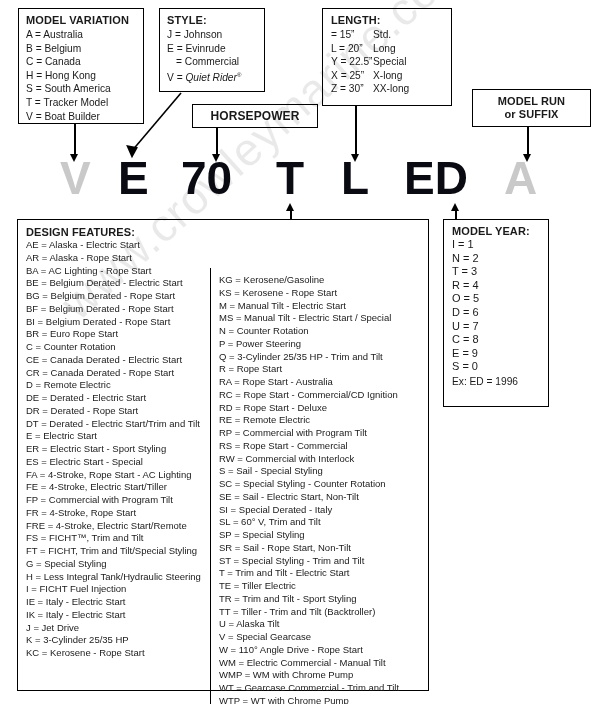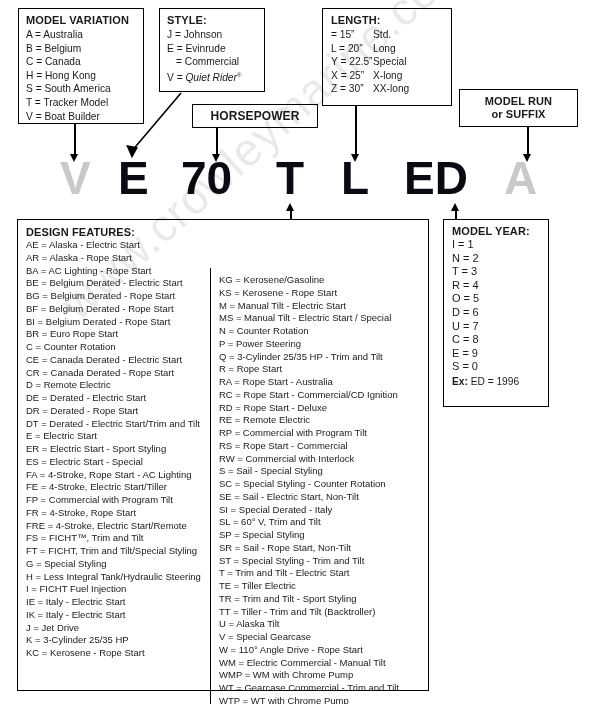--- a/index.html
+++ b/index.html
@@ -69,37 +69,37 @@
   #box-length{left:322px;top:8px;width:130px;height:98px;padding:5px 0 0 8px;}
   #box-length .bx-title{margin-bottom:2px;}
   .len-row{display:flex;font-size:10.2px;line-height:13.6px;white-space:nowrap;}
   .len-code{width:42px;display:inline-block;}
   .len-name{display:inline-block;}
 
   #box-horsepower{left:192px;top:104px;width:126px;height:24px;
      display:flex;align-items:center;justify-content:center;}
   #box-horsepower .bx-title{font-size:12px;}
 
-  #box-modelrun{left:459px;top:89px;width:119px;height:38px;
+  #box-modelrun{left:472px;top:89px;width:119px;height:38px;
      display:flex;flex-direction:column;align-items:center;justify-content:center;line-height:13px;}
   #box-modelrun .bx-title{font-size:11px;text-align:center;}
 
   
   #box-design{left:17px;top:219px;width:412px;height:472px;}
   #box-design .col{position:absolute;top:0;padding:6px 0 0 8px;box-sizing:border-box;}
   #box-design .col1{left:0;width:196px;}
   #box-design .col2{left:192px;width:216px;border-left:1.6px solid #000;height:100%;margin-top:48px;}
   #box-design .bx-title{margin-bottom:1px;}
   #box-design .legend li{font-size:9.5px;line-height:12.75px;}
 
   #box-year{left:443px;top:219px;width:106px;height:188px;padding:5px 4px 0 8px;}
   #box-year .bx-title{margin-bottom:1px;}
   #box-year .legend li{font-size:11px;line-height:13.6px;}
   #box-year .ex{font-size:10.2px;line-height:13.6px;margin-top:1px;white-space:nowrap;}
-  #box-year .ex b{font-weight:bold;}
+  #box-year .ex b{font-weight:normal;}
 
   
   #model-code{position:absolute;left:0;top:155px;width:600px;height:55px;z-index:3;}
   .code-char{
     position:absolute;
     font-family:"Liberation Sans", sans-serif;
     font-weight:bold;
     font-size:46px;
     line-height:46px;
     top:0;

